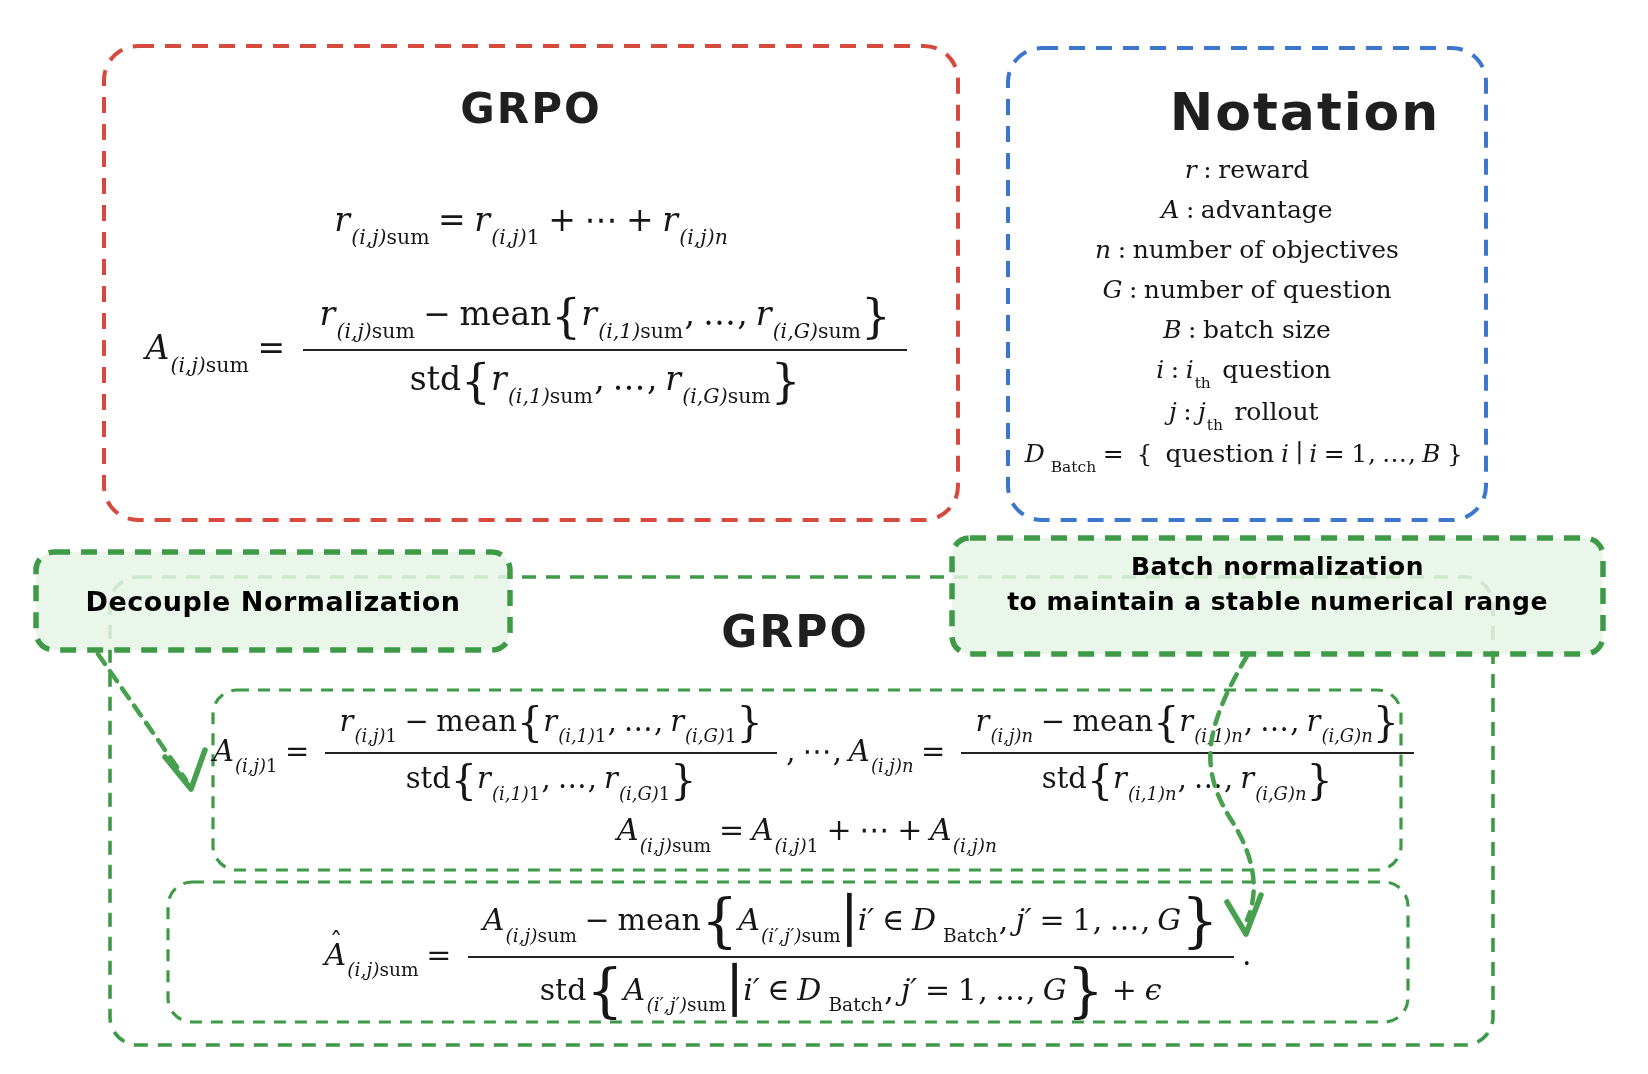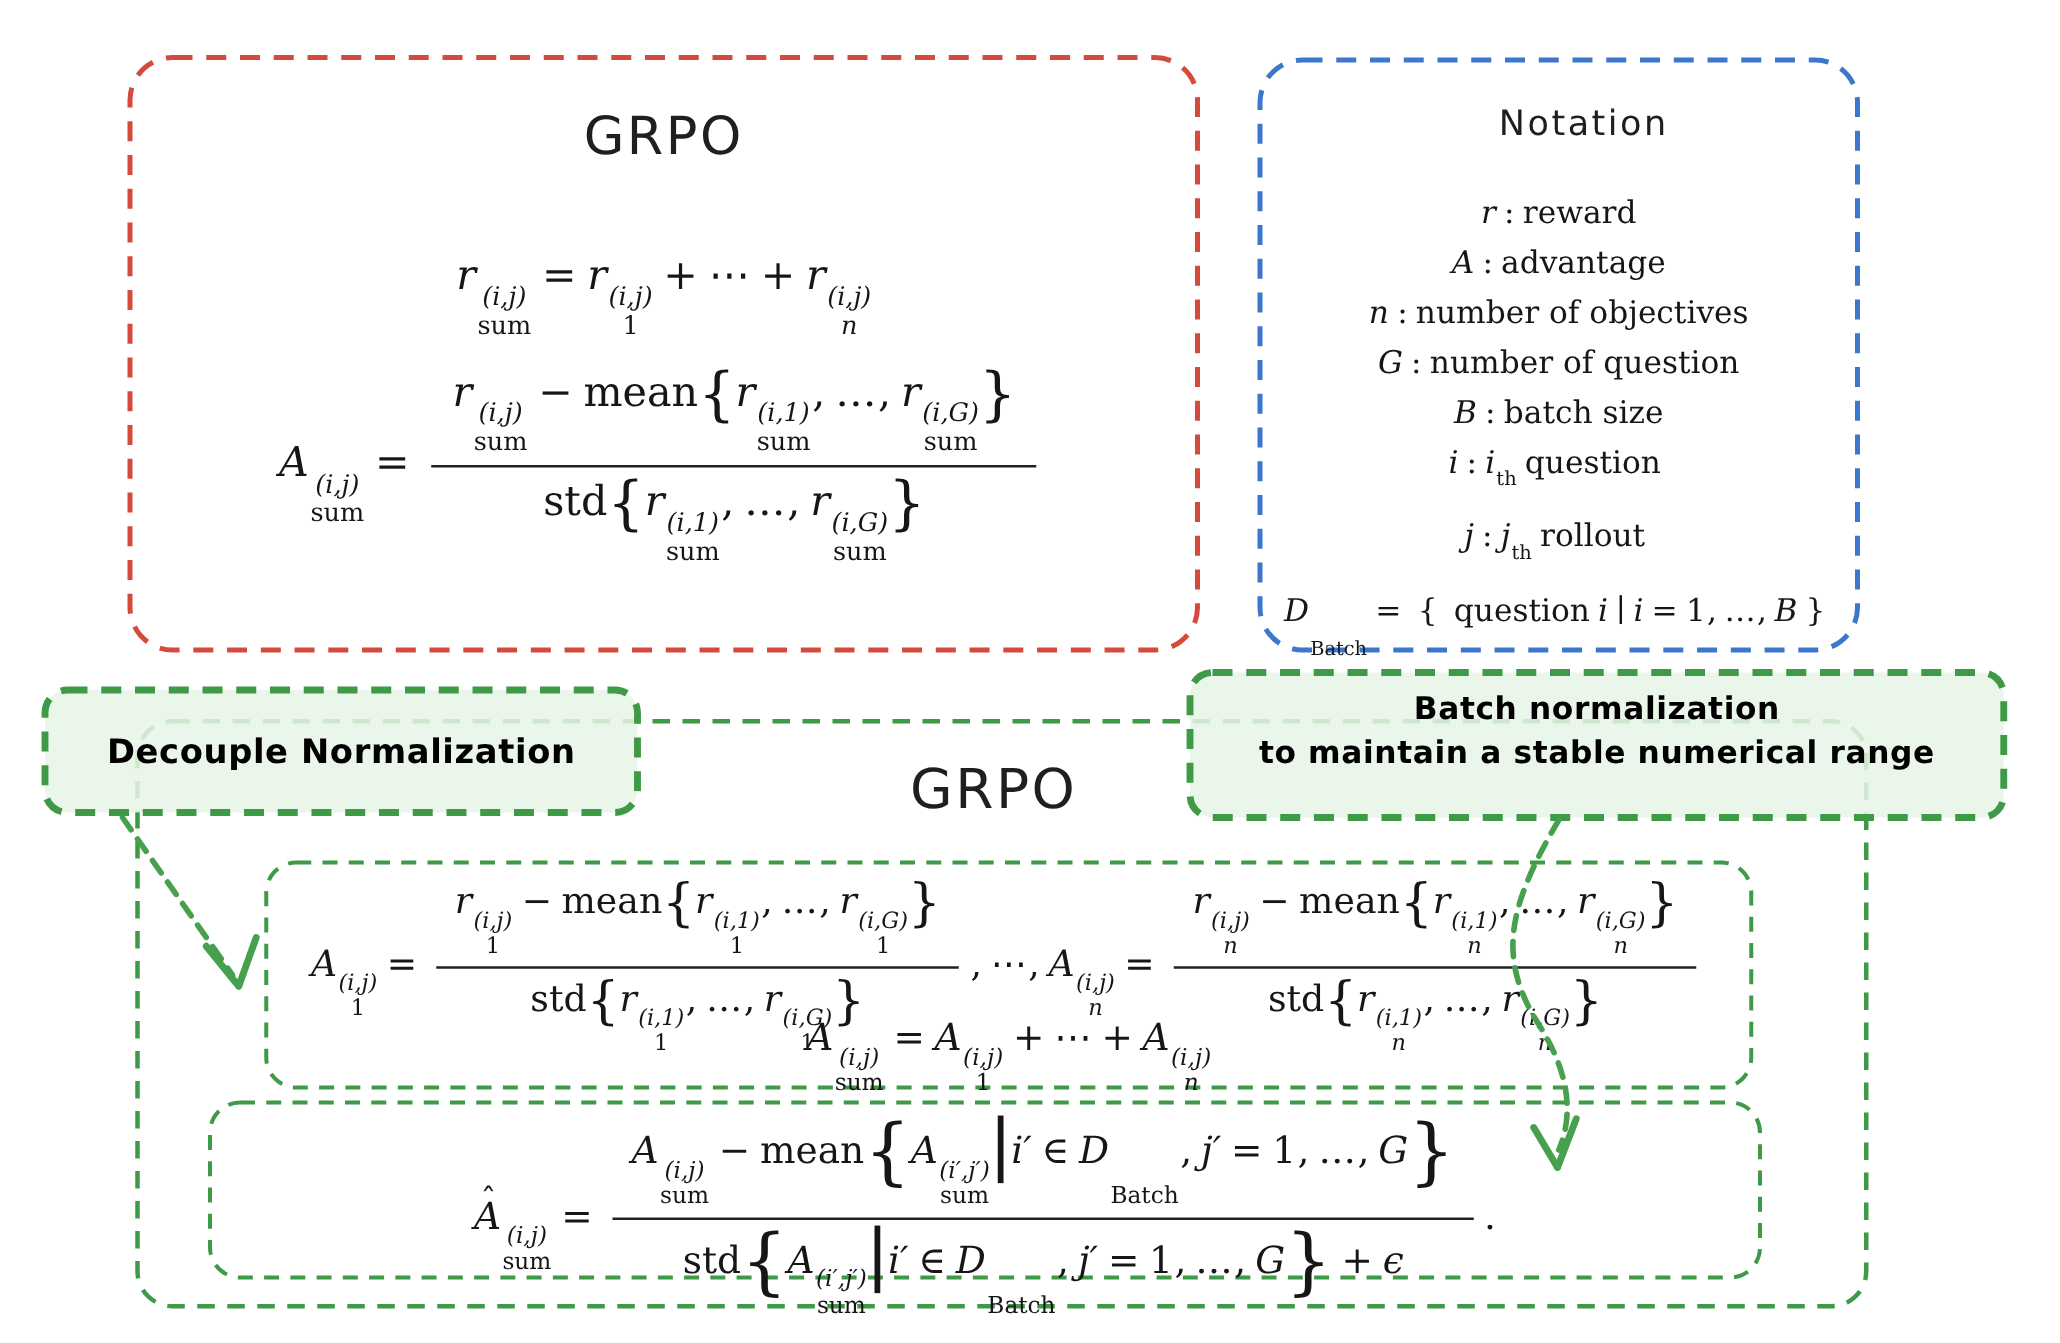--- a/index.html
+++ b/index.html
@@ -2,35 +2,35 @@
 <html><head>
 <meta charset="utf-8">
 <style>
   html,body{margin:0;padding:0;background:#ffffff}
   #canvas{position:relative;width:1648px;height:1074px;background:#ffffff;overflow:hidden;
           font-family:"DejaVu Sans","Liberation Sans",sans-serif}
   svg.layer{position:absolute;left:0;top:0;width:1648px;height:1074px}
   #boxes-layer{z-index:1}
   #arrows-layer{z-index:3;pointer-events:none}
   .txt{position:absolute;z-index:2}
-  .title{font-weight:400;color:#1f1f1f;text-align:center;letter-spacing:2px}
+  .title{font-weight:700;color:#1f1f1f;text-align:center;letter-spacing:2px}
   .hand{color:#000000;text-align:center;font-weight:600;letter-spacing:0.5px}
   
   .math{text-align:center;white-space:nowrap;font-family:"DejaVu Serif","Liberation Serif",serif;color:#161616}
   .tok{display:inline-block}
   .it{font-style:italic}
   .rm{font-style:normal}
   .op{margin:0 0.26em}
   .comma{margin:0 0.24em 0 0.04em}
   .big{font-size:1.42em;vertical-align:middle;line-height:1;font-weight:300}
   .big2{font-size:1.95em;vertical-align:middle;line-height:0.95;font-weight:300}
   .mfrac{display:inline-block;vertical-align:middle;text-align:center;margin:0 0.28em}
   .mnum{display:block;padding:0.08em 0.5em 0.2em;border-bottom:2.5px solid #222}
   .mden{display:block;padding:0.2em 0.5em 0.08em}
-  .mscripts{display:inline-flex;flex-direction:column;align-items:center;
+  .mscripts{display:inline-flex;flex-direction:row;align-items:flex-end;
             vertical-align:-0.62em;font-size:0.62em;line-height:1.12;margin-left:0.06em}
   .ms{display:block}
   .hatw{position:relative;display:inline-block}
   .hatw .hat{position:absolute;left:54%;top:-0.40em;transform:translateX(-50%);
              font-size:0.85em;font-style:normal;font-weight:400}
   .nline{line-height:40px;font-size:25px}
   .batch-line{line-height:35px}
 </style>
 </head>
 <body>
@@ -41,21 +41,21 @@
     <rect x="104" y="46" width="854" height="474" rx="34" fill="none" stroke-width="4" stroke-dasharray="16 11" stroke="#d6493d"></rect>
     <rect x="1008" y="48" width="478" height="472" rx="34" fill="none" stroke-width="4" stroke-dasharray="16 11" stroke="#3d77cc"></rect>
     <rect x="110" y="577" width="1383" height="468" rx="28" fill="none" stroke-width="3.6" stroke-dasharray="14 10" stroke="#3f9a47"></rect>
     <rect x="36" y="552" width="474" height="98" rx="18" fill-opacity="0.85" stroke-width="5.5" stroke-dasharray="16 11" stroke="#3f9a47" fill="#e7f4e8"></rect>
     <rect x="952" y="538" width="651" height="116" rx="18" fill-opacity="0.85" stroke-width="5.5" stroke-dasharray="16 11" stroke="#3f9a47" fill="#e7f4e8"></rect>
     <rect x="213" y="690" width="1188" height="180" rx="24" fill="none" stroke-width="3.2" stroke-dasharray="12 9" stroke="#3f9a47"></rect>
     <rect x="168" y="882" width="1240" height="140" rx="24" fill="none" stroke-width="3.2" stroke-dasharray="12 9" stroke="#3f9a47"></rect>
   </svg>
 
   <div class="txt title" style="left:104px;top:84px;width:854px;font-size:42px">GRPO</div>
-  <div class="txt title" style="left:1028px;top:82px;width:478px;font-size:28px">Notation</div>
+  <div class="txt title" style="left:1066px;top:82px;width:478px;font-size:52px">Notation</div>
   <div class="txt title" style="left:615px;top:606px;width:360px;font-size:44px">GRPO</div>
 
   <div class="txt hand" style="left:36px;top:586px;width:474px;font-size:27px">Decouple Normalization</div>
 
   <div class="txt hand" style="left:952px;top:549px;width:651px;font-size:25px">
     <div class="batch-line">Batch normalization</div>
     <div class="batch-line">to maintain a stable numerical range</div>
   </div>
 
   <div class="txt math" style="left:104px;top:200px;width:854px;font-size:33px"><span class="tok it">r<span class="mscripts">

